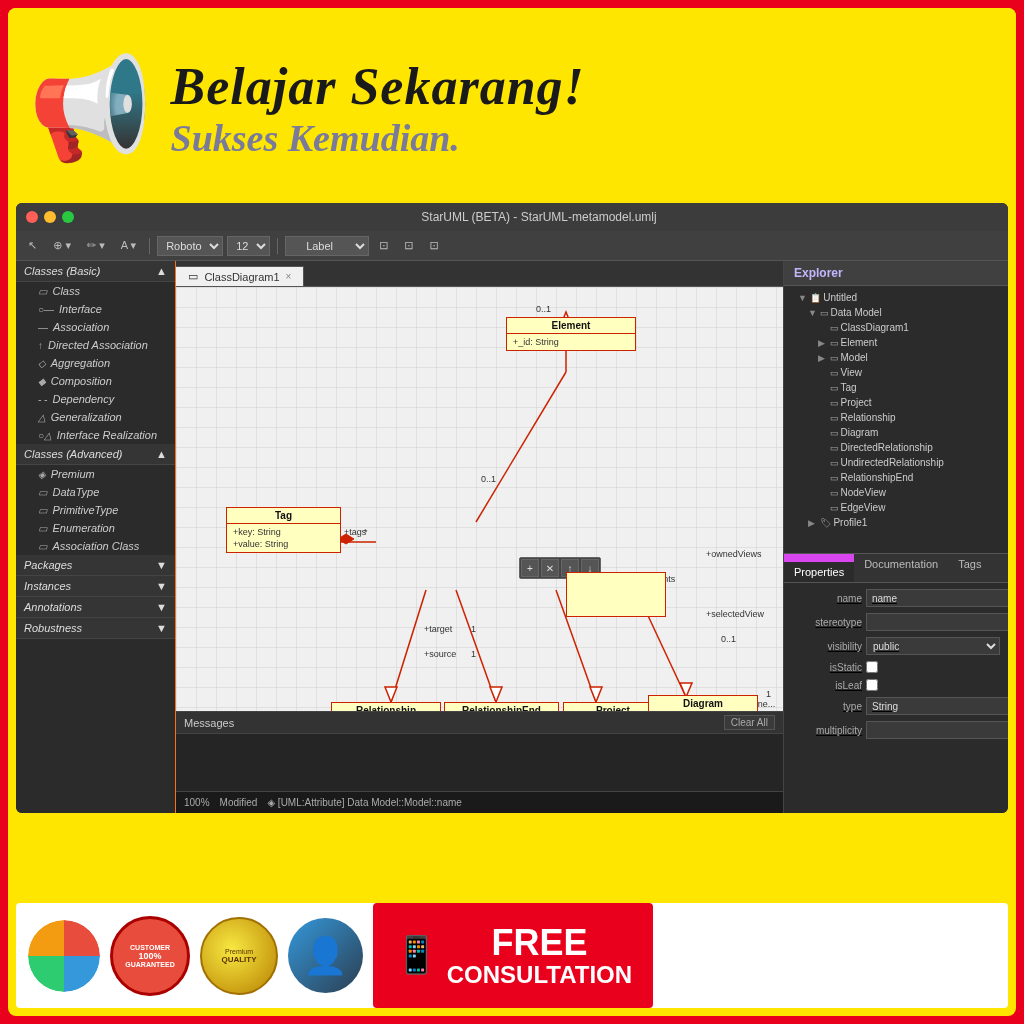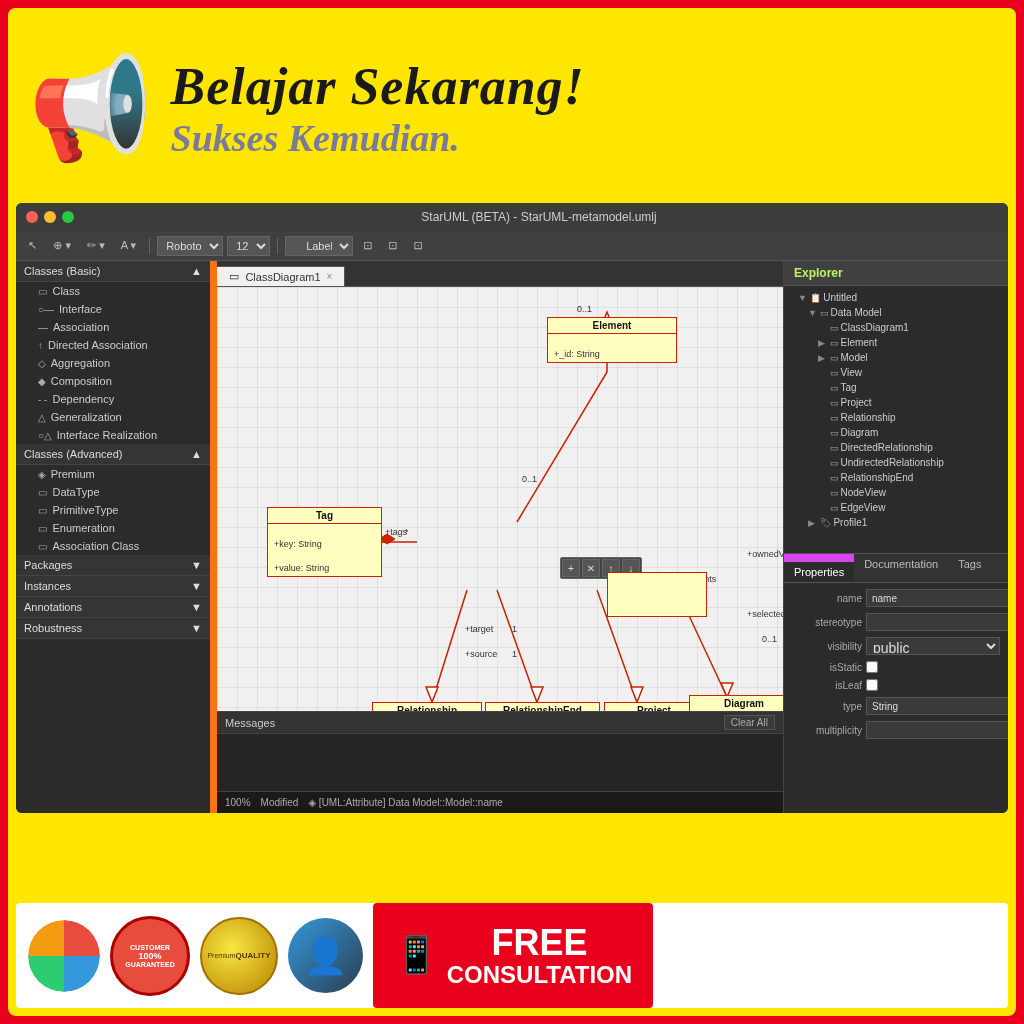--- a/index.html
+++ b/index.html
@@ -103,25 +103,26 @@
       height: 20px;
     }
 
     .main-area {
       display: flex;
       height: calc(100% - 58px);
     }
 
     
     .left-panel {
-      width: 201px;
+      width: 160px;
       background: #2b2b2b;
-      border-right: 7px solid #f97316;
+      border-right: 1px solid #f97316;
       overflow-y: auto;
       flex-shrink: 0;
+      font-style: italic;
     }
     .panel-section-header {
       background: #353535;
       color: #ddd;
       font-size: 11px;
       padding: 4px 8px;
       display: flex;
       justify-content: space-between;
       align-items: center;
       border-bottom: 1px solid #444;
@@ -204,21 +205,21 @@
       font-weight: bold;
       text-align: center;
       font-size: 10px;
       color: #111;
     }
     .uml-class-body {
       padding: 2px 6px;
       color: #333;
       font-size: 9px;
     }
-    .uml-class-row { padding: 1px 0; margin-top: 12px; }
+    .uml-class-row { padding: 1px 0; }
 
     .uml-class-selected {
       border: 2px solid #4488ff;
     }
     .uml-class-input {
       background: #d0d8ff;
       border: 1px solid #4488ff;
     }
 
     
@@ -278,21 +279,21 @@
     .right-panel {
       width: 225px;
       background: #2b2b2b;
       border-left: 1px solid #444;
       flex-shrink: 0;
       display: flex;
       flex-direction: column;
     }
     .explorer-header {
       background: #404040;
-      color: #bef264;
+      color: #c4b5fd;
       font-size: 12px;
       padding: 5px 10px;
       font-weight: bold;
       border-bottom: 1px solid #555;
     }
     .explorer-tree {
       flex: 1;
       overflow-y: auto;
       padding: 4px 0;
     }
@@ -329,20 +330,21 @@
     }
     .props-tab.active {
       background: #2b2b2b;
       color: #fff;
       border-top: 8px solid #d946ef;
     }
     .props-body {
       padding: 6px 8px;
       overflow-y: auto;
       height: calc(100% - 28px);
+      text-decoration: underline;
     }
     .prop-row {
       display: flex;
       align-items: center;
       margin-bottom: 6px;
       gap: 4px;
     }
     .prop-label {
       color: #aaa;
       font-size: 10px;
@@ -354,21 +356,21 @@
       color: #ddd;
       font-size: 10px;
       background: #3a3a3a;
       border: 1px solid #555;
       padding: 1px 5px;
       flex: 1;
       height: 18px;
     }
     .prop-select {
       color: #ddd;
-      font-size: 14px;
+      font-size: 10px;
       background: #3a3a3a;
       border: 1px solid #555;
       padding: 1px 2px;
       flex: 1;
       height: 18px;
     }
     .prop-checkbox {
       width: 12px; height: 12px;
     }
 
@@ -485,21 +487,21 @@
       <div class="toolbar-item">✏ ▾</div>
       <div class="toolbar-item">A ▾</div>
       <div class="toolbar-separator"></div>
       <select class="toolbar-select">
         <option>Roboto</option>
       </select>
       <select class="toolbar-select">
         <option>12</option>
       </select>
       <div class="toolbar-separator"></div>
-      <select class="toolbar-select" style="width:68px;padding-left:16px;">
+      <select class="toolbar-select" style="width:84px;padding-left:16px;">
         <option>Label</option>
       </select>
       <div class="toolbar-item">⊡</div>
       <div class="toolbar-item">⊡</div>
       <div class="toolbar-item">⊡</div>
     </div>
 
     <div class="main-area">
 
       <div class="left-panel">
@@ -847,21 +849,21 @@
     <div style="width:72px;height:72px;border-radius:50%;overflow:hidden;flex-shrink:0;position:relative;">
       <div style="width:100%;height:100%;background:conic-gradient(#e74c3c 0deg 90deg, #3498db 90deg 180deg, #2ecc71 180deg 270deg, #f39c12 270deg 360deg);border-radius:50%;"></div>
     </div>
 
     <div style="width:80px;height:80px;border-radius:50%;background:#e74c3c;display:flex;flex-direction:column;align-items:center;justify-content:center;flex-shrink:0;border:3px solid #a00;color:white;text-align:center;">
       <div style="font-size:7px;font-weight:bold;">CUSTOMER</div>
       <div style="font-size:9px;font-weight:900;">100%</div>
       <div style="font-size:7px;font-weight:bold;">GUARANTEED</div>
     </div>
 
-    <div style="width:78px;height:78px;border-radius:50%;background:radial-gradient(circle at 40% 40%,#f7e842,#b88000);display:flex;flex-direction:row;align-items:center;justify-content:center;flex-shrink:0;border:2px solid #a07000;color:#5a3000;text-align:center;">
+    <div style="width:78px;height:78px;border-radius:50%;background:radial-gradient(circle at 40% 40%,#f7e842,#b88000);display:flex;flex-direction:column;align-items:center;justify-content:center;flex-shrink:0;border:2px solid #a07000;color:#5a3000;text-align:center;">
       <div style="font-size:7px;">Premium</div>
       <div style="font-size:8px;font-weight:bold;">QUALITY</div>
     </div>
 
 
     <div class="footer-avatar">
       <span style="font-size:36px;">👤</span>
     </div>
 
     <div class="free-consult">

